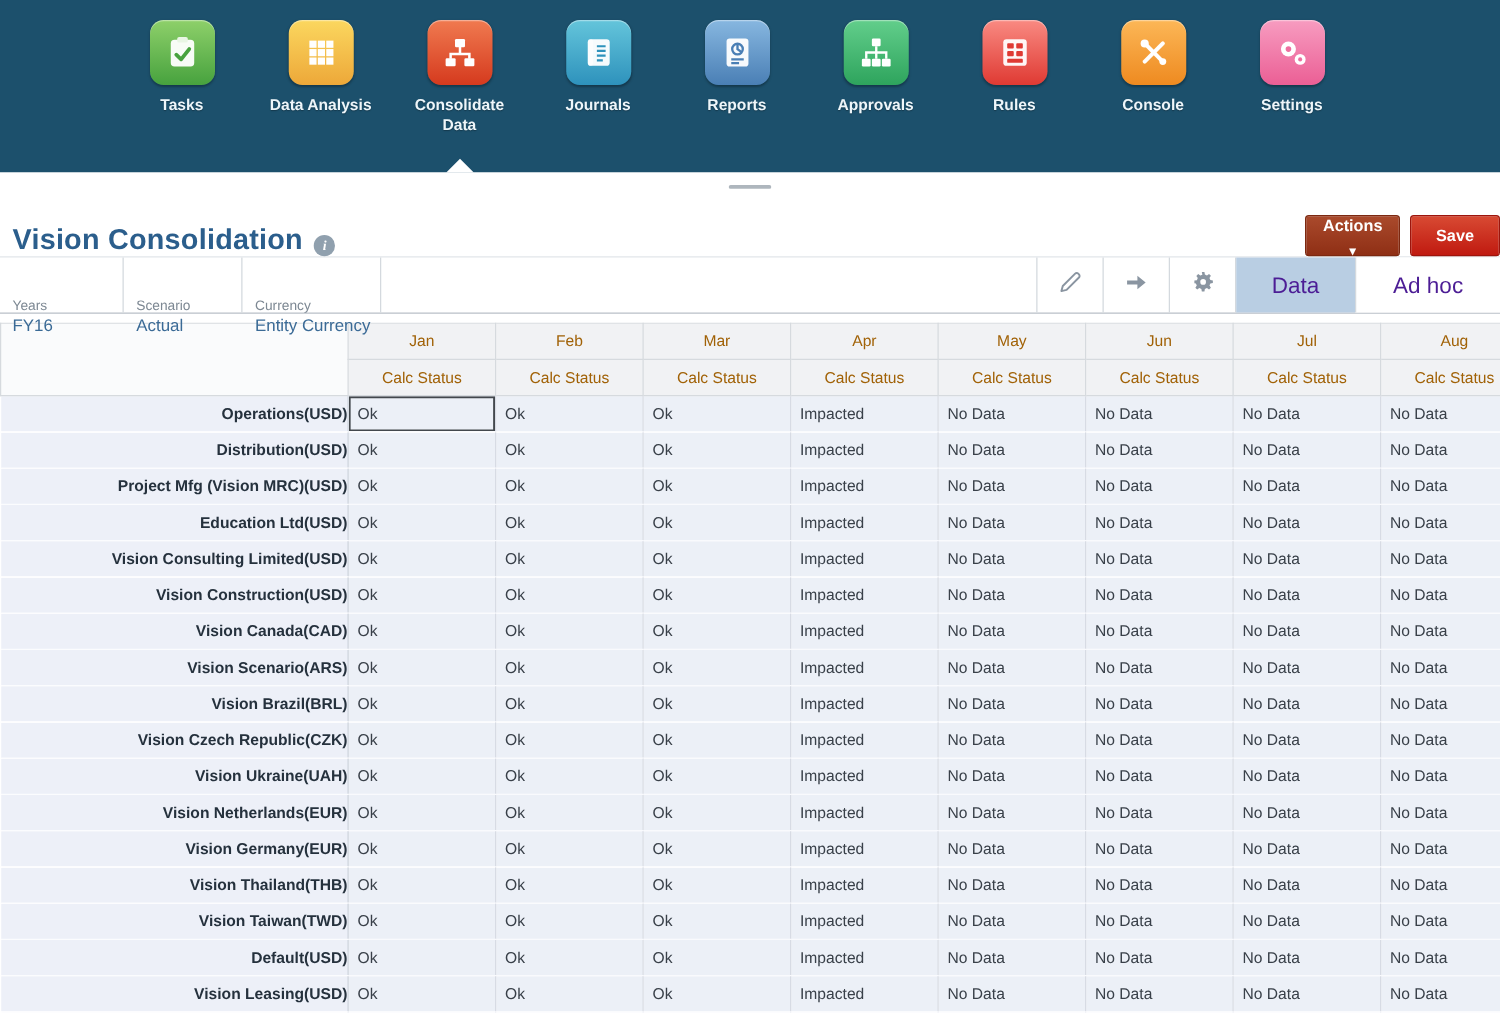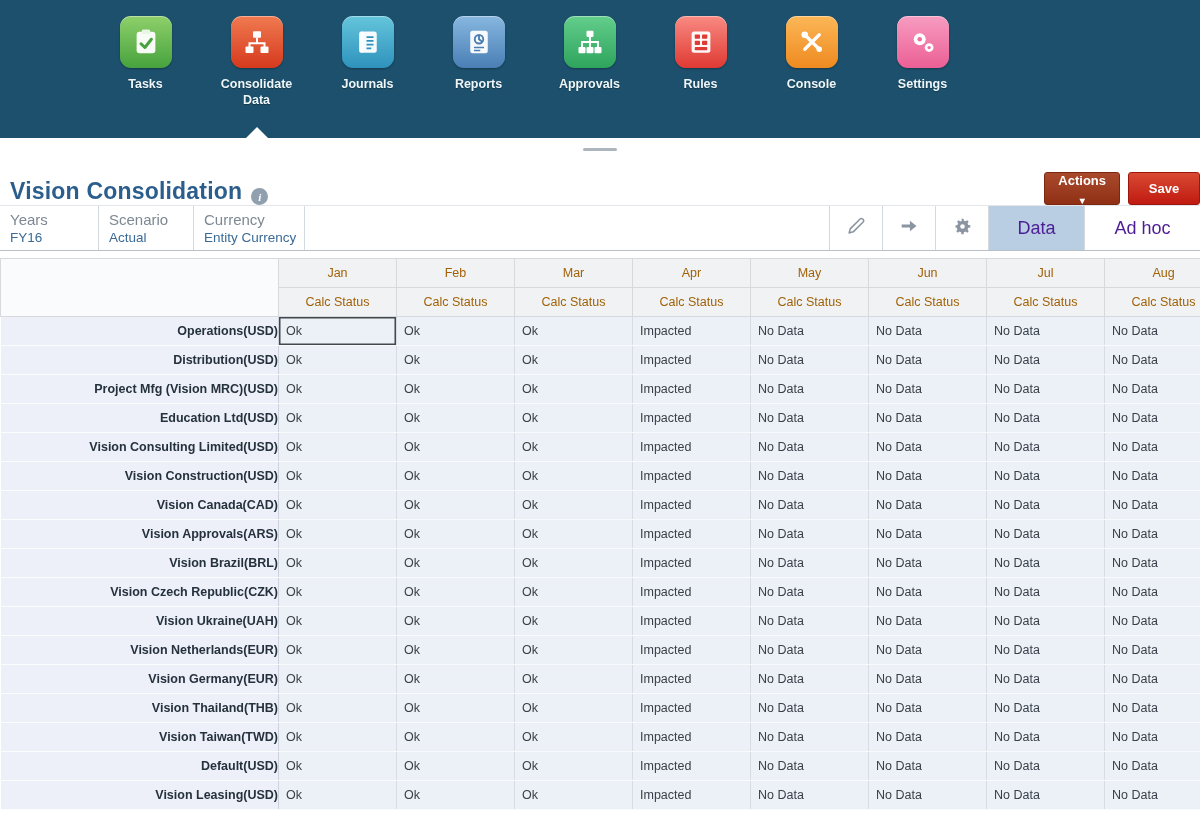--- a/index.html
+++ b/index.html
@@ -53,21 +53,21 @@
   .btn.save { background:linear-gradient(180deg,#d84a33,#c01a10); border:1px solid #9d150c;
               padding:0 17px; margin-left:8px; min-width:72px; justify-content:center; }
 
   
   .povbar { height:46px; border-top:1px solid #e2e6ea; border-bottom:1px solid #b9c0c8;
             display:flex; align-items:stretch; background:#fff; }
   .pov-cell { border-right:1px solid #d4d9de; padding:5px 10px 0 10px; cursor:pointer; }
   .pov-cell.years    { width:99px; }
   .pov-cell.scenario { width:95px; }
   .pov-cell.currency { width:111px; }
-  .pov-dim { font-size:15px; color:#7d8893; }
+  .pov-dim { font-size:11px; color:#7d8893;margin-top:28px; }
   .pov-val { font-size:13.5px; color:#3a6a96; margin-top:2px; white-space:nowrap; }
   .pov-fill { flex:1; border-right:1px solid #d4d9de; }
   .pov-iconbtn { width:53px; display:flex; align-items:center; justify-content:center;
                  border-right:1px solid #d4d9de; cursor:pointer; }
   .pov-tab { width:95px; display:flex; align-items:center; justify-content:center;
              font-size:18px; color:#4c1d95; background:#fff; cursor:pointer; }
   .pov-tab.adhoc { width:116px; border-left:1px solid #d4d9de; }
   .pov-tab.selected { background:var(--selected-tab-background,#b9cee3); }
 
   
@@ -94,20 +94,38 @@
     <div class="nav-item">
       <div class="tile tile-tasks">
         <svg viewBox="0 0 24 24" width="30" height="30">
           <rect x="4.5" y="3.8" width="15" height="17.2" rx="2.4" fill="rgba(255,255,255,.95)"></rect>
           <rect x="8.6" y="2" width="6.8" height="3.6" rx="1.2" fill="#e9f6e4"></rect>
           <path d="M8 13.4l3.1 3 5.2-6.6" fill="none" stroke="#47a23e" stroke-width="2.4" stroke-linecap="round" stroke-linejoin="round"></path>
         </svg>
       </div>
       <div class="nav-label">Tasks</div>
     </div>
+    <div class="nav-item">
+      <div class="tile tile-data-analysis">
+        <svg viewBox="0 0 24 24" width="30" height="30">
+          <g fill="#fff">
+            <rect x="4.4" y="4.4" width="4.6" height="4.6"></rect>
+            <rect x="9.8" y="4.4" width="4.6" height="4.6"></rect>
+            <rect x="15.2" y="4.4" width="4.6" height="4.6"></rect>
+            <rect x="4.4" y="9.8" width="4.6" height="4.6"></rect>
+            <rect x="9.8" y="9.8" width="4.6" height="4.6"></rect>
+            <rect x="15.2" y="9.8" width="4.6" height="4.6"></rect>
+            <rect x="4.4" y="15.2" width="4.6" height="4.6"></rect>
+            <rect x="9.8" y="15.2" width="4.6" height="4.6"></rect>
+            <rect x="15.2" y="15.2" width="4.6" height="4.6"></rect>
+          </g>
+        </svg>
+      </div>
+      <div class="nav-label">Data Analysis</div>
+    </div>
     <div class="nav-item selected">
       <div class="tile tile-consolidate-data">
         <svg viewBox="0 0 24 24" width="30" height="30">
           <path d="M12 8.5V13M6 16v-3h12v3" stroke="#fff" stroke-width="1.6" fill="none"></path>
           <g fill="#fff">
             <rect x="8.8" y="3.4" width="6.4" height="5.2" rx="0.8"></rect>
             <rect x="2.8" y="15.6" width="6.4" height="5.2" rx="0.8"></rect>
             <rect x="14.8" y="15.6" width="6.4" height="5.2" rx="0.8"></rect>
           </g>
         </svg>
@@ -359,21 +377,21 @@
           <td>Ok</td>
           <td>Ok</td>
           <td>Ok</td>
           <td>Impacted</td>
           <td>No Data</td>
           <td>No Data</td>
           <td>No Data</td>
           <td>No Data</td>
         </tr>
         <tr>
-          <th class="rowhdr">Vision Approvals(ARS)</th>
+          <th class="rowhdr">Vision Scenario(ARS)</th>
           <td>Ok</td>
           <td>Ok</td>
           <td>Ok</td>
           <td>Impacted</td>
           <td>No Data</td>
           <td>No Data</td>
           <td>No Data</td>
           <td>No Data</td>
         </tr>
         <tr>

